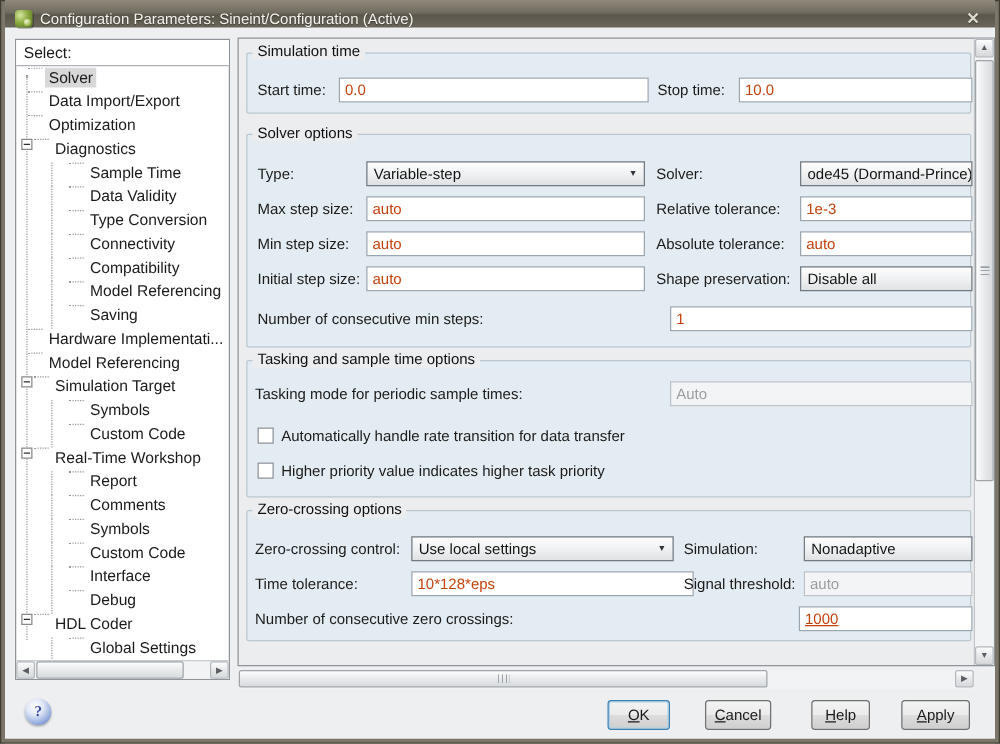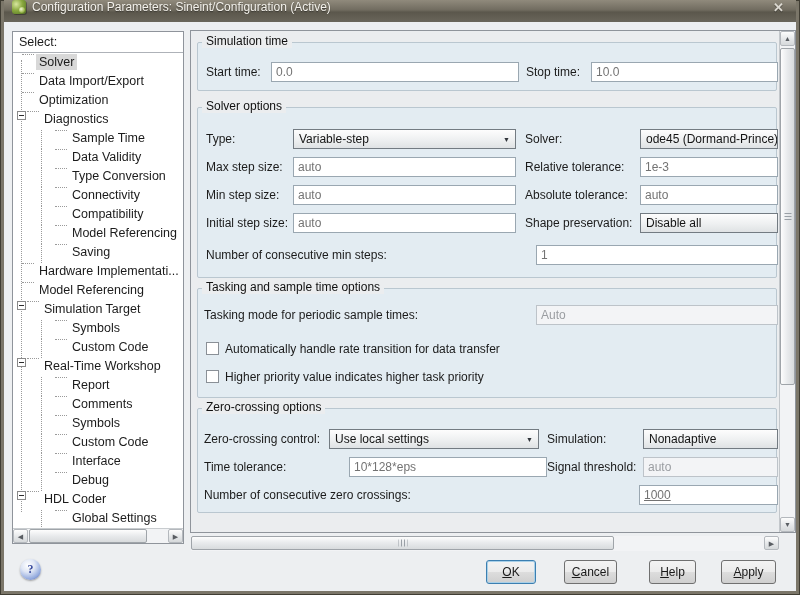--- a/index.html
+++ b/index.html
@@ -3,21 +3,21 @@
 <meta charset="utf-8">
 <style>
   *{margin:0;padding:0;box-sizing:border-box}
   html,body{width:800px;height:595px}
   body{font-family:"Liberation Sans",sans-serif;font-size:12px;color:#1b1b1b;background:#fff}
   .window{position:relative;width:800px;height:595px;background:#edeff1;
     border:4px solid #7b7669;border-top:none;outline:1px solid #403d33;outline-offset:-1px;overflow:hidden}
   
   .titlebar{position:absolute;left:0;top:0;right:0;height:22px;
     background:linear-gradient(180deg,#908a7c 0%,#716c60 45%,#5b574c 55%,#6a665b 100%);
-    display:flex;align-items:flex-start;padding:0 8px;color:#f4f2ec}
+    display:flex;align-items:flex-end;padding:0 8px;color:#f4f2ec}
   .title-icon{width:14px;height:14px;margin-right:6px;border-radius:3px;position:relative;
     background:radial-gradient(circle at 30% 30%,#d8e6a0 0%,#8aa93f 45%,#4c6b1f 100%);box-shadow:1px 1px 0 rgba(0,0,0,.3)}
   .title-icon::after{content:"";position:absolute;right:1px;bottom:1px;width:6px;height:6px;border-radius:50%;
     background:radial-gradient(circle at 35% 35%,#f2f7d8,#9fba50 60%,#54711f)}
   .title-text{flex:1;font-size:12px;text-shadow:0 1px 1px rgba(0,0,0,.45);white-space:nowrap;overflow:hidden}
   .close-x{font-size:13px;font-weight:bold;color:#dcd9d1;padding:0 4px;cursor:default;text-shadow:0 1px 1px rgba(0,0,0,.4)}
   
   .tree-panel{position:absolute;left:8px;top:31px;width:172px;height:513px;background:#fff;border:1px solid #8f949b}
   .tree-header{height:21px;line-height:21px;padding-left:6px;border-bottom:1px solid #aeb2b8;background:#fff;font-size:12.5px}
   .tree{position:absolute;left:0;top:22px;right:0;bottom:15px;overflow:hidden;font-size:12.5px}
@@ -45,21 +45,21 @@
     background:repeating-linear-gradient(90deg,#9aa0a6 0 1px,transparent 1px 3px)}
   .tree-hscroll{position:absolute;left:0;right:0;bottom:0;height:15px;border-top:1px solid #c8cccf}
   
   .main{position:absolute;left:186px;top:30px;width:606px;height:503px;background:#ebedef;border:1px solid #8f949b}
   .vscroll{position:absolute;right:0;top:0;width:16px;bottom:0;border-left:1px solid #c3c7cb}
   .main-hscroll{position:absolute;left:187px;top:536px;width:588px;height:15px}
   .group{position:absolute;background:#e3ecf2;border:1px solid #bac7d0;border-radius:2px}
   .gtitle{position:absolute;top:-9px;left:4px;background:#ebedef;padding:0 4px;font-size:12px;color:#101010;white-space:nowrap}
   .flabel{position:absolute;height:20px;line-height:20px;white-space:nowrap;font-size:12px}
   .field{position:absolute;height:20px;font-size:12px;font-family:"Liberation Sans",sans-serif;
-    border:1px solid #9aa7b1;background:#fff;padding:0 4px;color:#737373}
+    border:1px solid #9aa7b1;background:#fff;padding:0 4px;color:#c2410c}
   .field.dis{background:#f3f4f6;border-color:#bdc3c9;color:#9a9da1}
   .dropdown{position:absolute;height:20px;line-height:18px;padding:0 18px 0 5px;white-space:nowrap;overflow:hidden;
     border:1px solid #737b82;background:linear-gradient(180deg,#fdfdfd,#eef0f1 55%,#dfe2e4);color:#141414}
   .dropdown.noarrow{padding-right:4px}
   .dd-arrow{position:absolute;right:5px;top:6px;font-size:7px;color:#30343a;line-height:1}
   .cbox{position:absolute;width:13px;height:13px;background:#fff;border:1px solid #8a9097}
   
   .help-orb{position:absolute;left:16px;top:559px;width:21px;height:21px;border-radius:50%;
     background:radial-gradient(circle at 38% 30%,#ffffff 0%,#dfe6f5 35%,#93aade 70%,#46539c 100%);
     box-shadow:0 1px 2px rgba(0,0,0,.35);display:flex;align-items:center;justify-content:center;
@@ -258,21 +258,21 @@
       <div class="dropdown" style="left:131px;top:20px;width:210px">
         <span>Use local settings</span>
         <span class="dd-arrow">▼</span>
       </div>
       <span class="flabel" style="left:349px;top:20px">Simulation:</span>
       <div class="dropdown noarrow" style="left:445px;top:20px;width:135px">
         <span>Nonadaptive</span>
       </div>
 
       <span class="flabel" style="left:6px;top:48px">Time tolerance:</span>
-      <input class="field" style="left: 131px; top: 48px; width: 198px; margin-left: 20px;" value="10*128*eps">
+      <input class="field" style="left: 131px; top: 48px; width: 226px;" value="10*128*eps">
       <span class="flabel" style="left:349px;top:48px">Signal threshold:</span>
       <input class="field dis" style="left: 445px; top: 48px; width: 135px;" value="auto">
 
       <span class="flabel" style="left:6px;top:76px">Number of consecutive zero crossings:</span>
       <input class="field" style="left: 441px; top: 76px; width: 139px; text-decoration: underline;" value="1000">
     </div>
 
     <div class="vscroll sb-track">
       <span class="sb-btn" style="left:0;top:0;width:15px;height:15px">▲</span>
       <span class="sb-thumb" style="left:0;top:17px;width:15px;height:337px">

